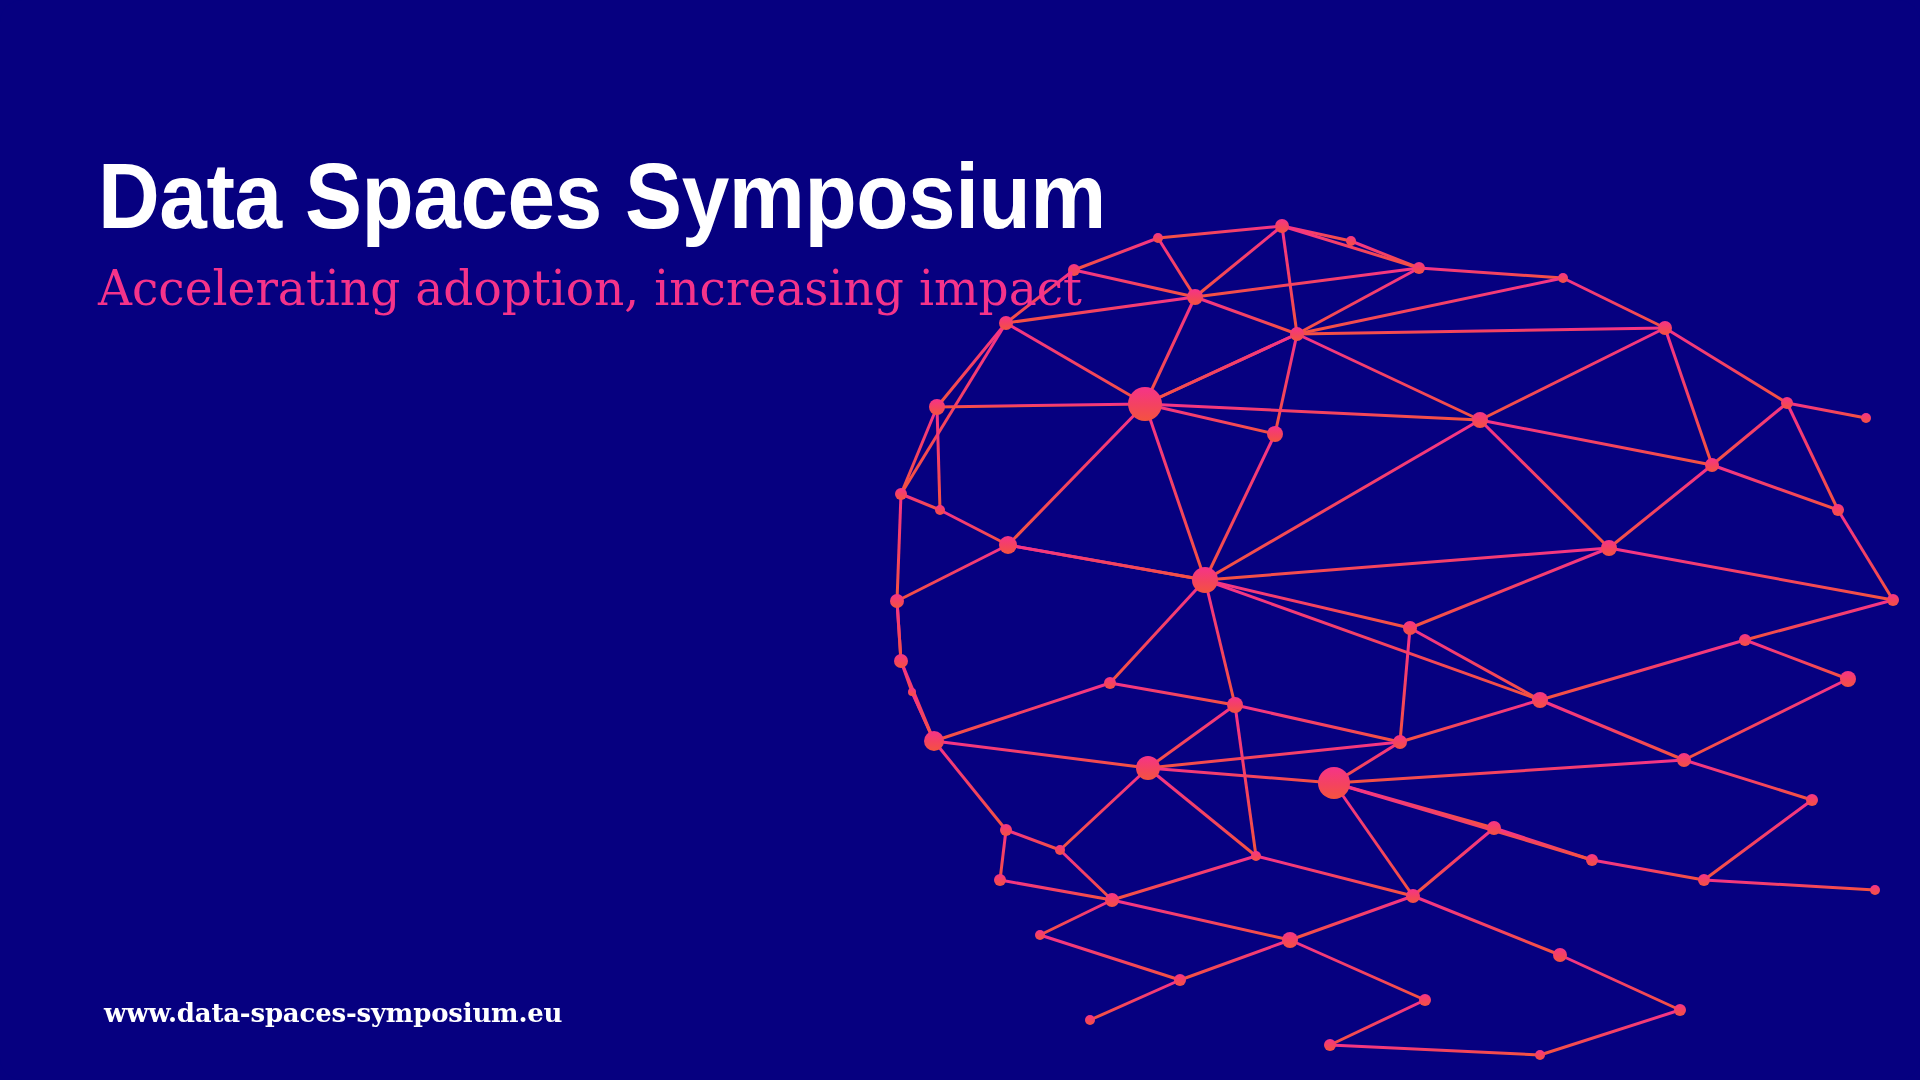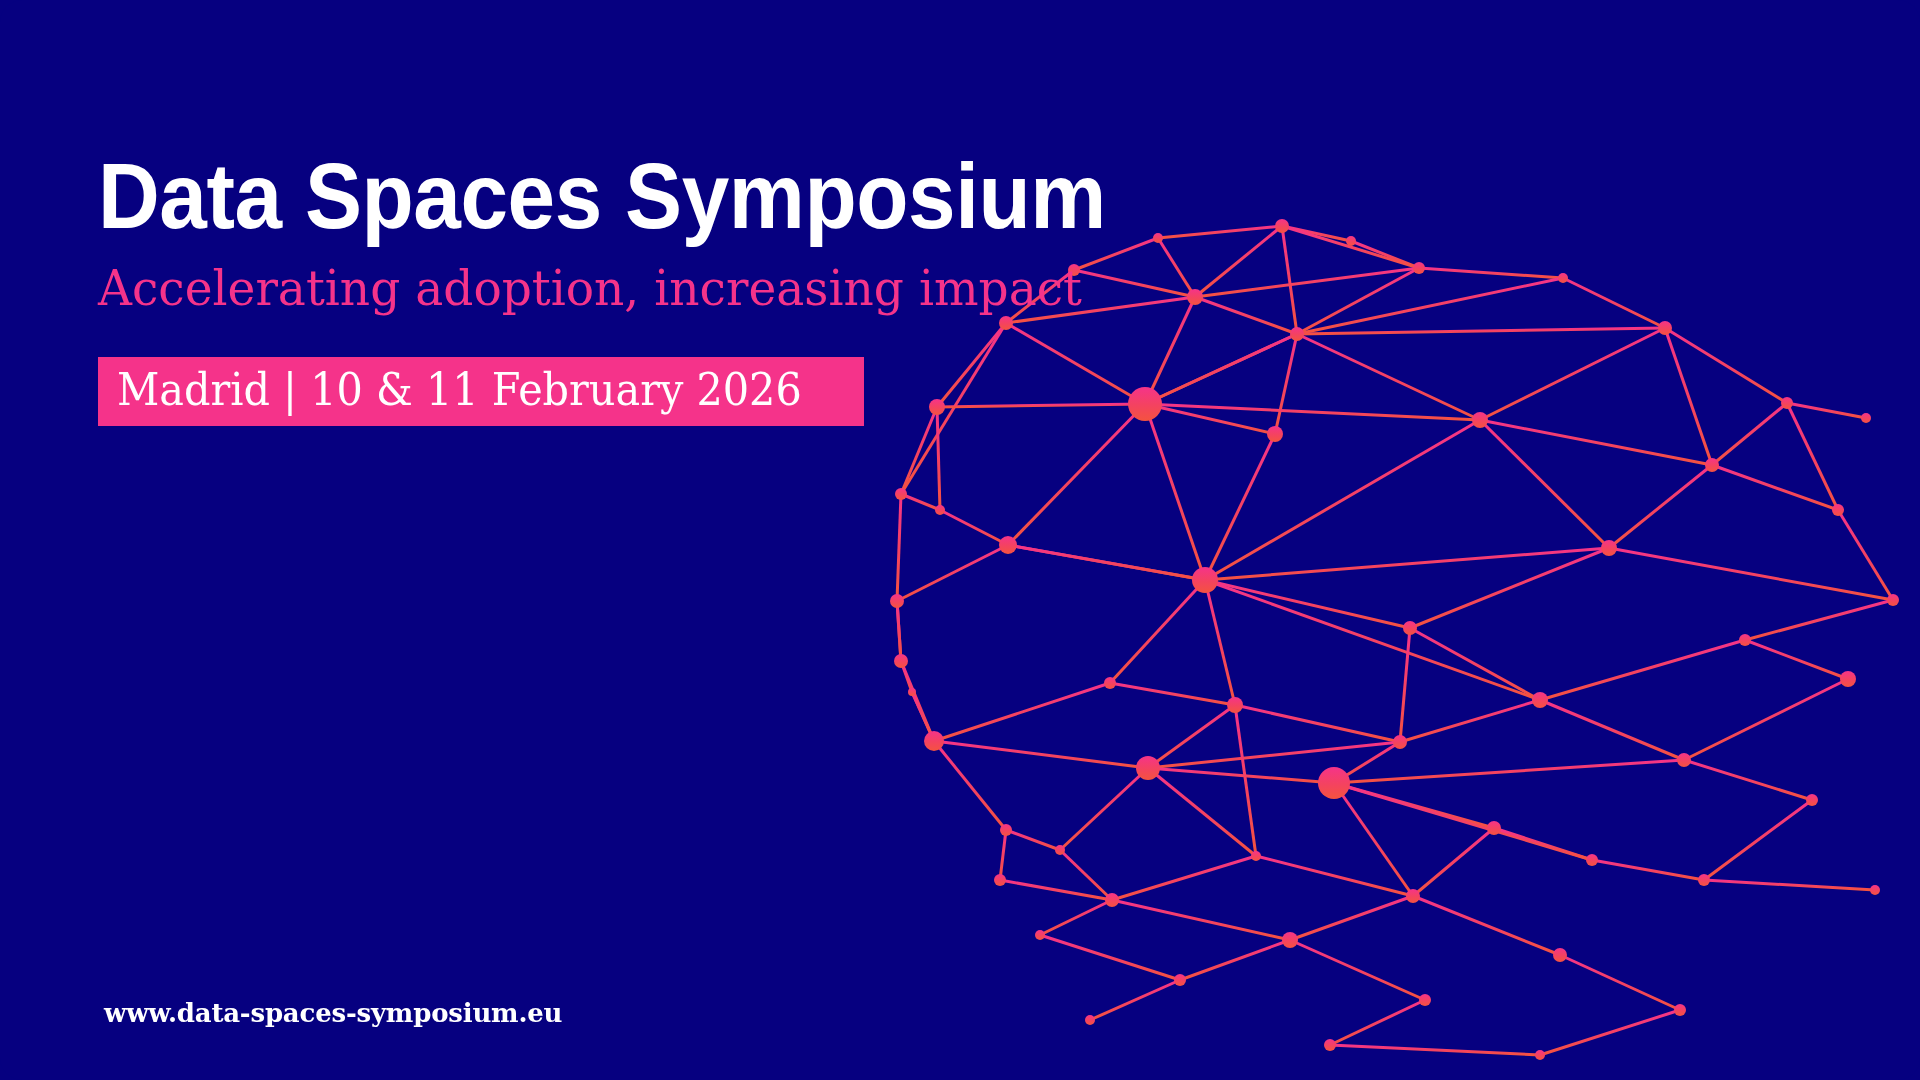--- a/index.html
+++ b/index.html
@@ -270,20 +270,17 @@
         <circle cx="1680" cy="1010" r="6"></circle>
         <circle cx="1330" cy="1045" r="6"></circle>
         <circle cx="1540" cy="1055" r="5"></circle>
         <circle cx="1090" cy="1020" r="5"></circle>
       </g>
   </svg>
 
   <div id="text-block">
     <h1 id="event-title">Data Spaces Symposium</h1>
     <p id="event-tagline">Accelerating adoption, increasing impact</p>
-    <div id="event-details-badge">
-      <span id="event-details-text">Madrid | 10 &amp; 11 February 2026</span>
-    </div>
   </div>
 
   <div id="site-url">www.data-spaces-symposium.eu</div>
 
 </div>
 
 </body></html>

